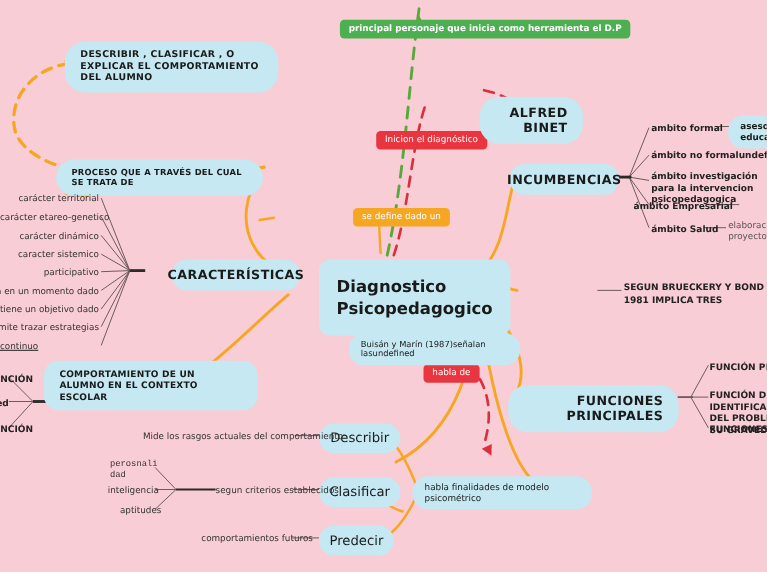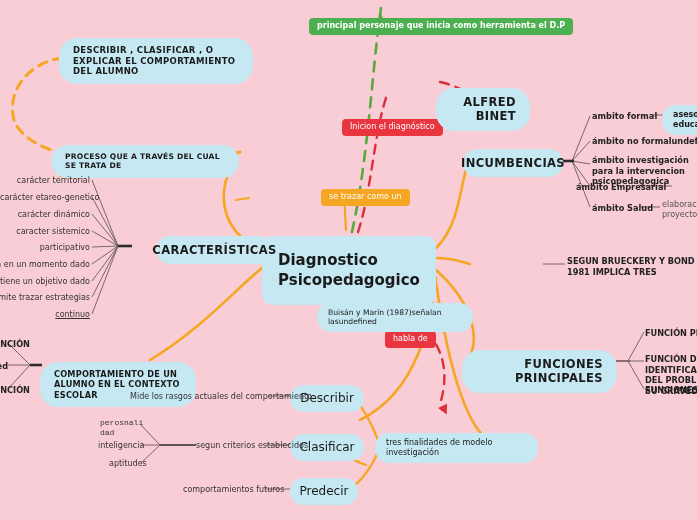--- a/index.html
+++ b/index.html
@@ -15,21 +15,21 @@
     position:absolute;box-sizing:border-box;
     background:#c5e8f2;border-radius:18px;
     display:flex;align-items:center;
     padding:7px 14px;
     color:#1a1a1a;
     line-height:1.25;
   }
   .node.bold{font-weight:bold;}
   .central{
     background:#c5e8f2;border-radius:10px;
-    font-size:15px;font-weight:bold;padding:14px 16px;line-height:1.35;
+    font-size:15px;font-weight:bold;padding:14px 16px;line-height:1.35;margin-left:28px;
   }
   .branchhead{font-size:11.5px;font-weight:bold;letter-spacing:.4px;text-align:right;}
   .smallnode{font-size:9.5px;border-radius:14px;padding:5px 11px;}
   .verbnode{font-size:12px;border-radius:16px;padding:6px 14px;}
 
   .lbl{
     position:absolute;color:#333;font-size:8px;line-height:1.3;
     white-space:nowrap;
   }
   .lbl.b{font-weight:bold;color:#222;font-size:8.2px;}
@@ -153,59 +153,59 @@
     <span>Diagnostico Psicopedagogico</span>
   </div>
 
   <div class="tag green" style="left:309px;top:18px;font-weight:bold;">
     <span>principal personaje que inicia como herramienta el D.P</span>
   </div>
   <div class="tag red" style="left:342px;top:71px;margin-top:48px;">
     <span>Inicion el diagnóstico</span>
   </div>
   <div class="tag orange" style="left:321px;top:189px;">
-    <span>se trazar como un</span>
+    <span>se define dado un</span>
   </div>
   <div class="tag red" style="left:385px;top:331px;">
     <span>habla de</span>
   </div>
 
   <div class="node bold" style="left:51px;top:145px;width:188px;font-size:7.6px;letter-spacing:.2px;">
     <span>PROCESO QUE A TRAVÉS DEL CUAL SE TRATA DE</span>
   </div>
 
   <div class="node bold" style="left:59px;top:38px;width:194px;font-size:8.5px;letter-spacing:.3px;">
     <span>DESCRIBIR , CLASIFICAR , O EXPLICAR EL COMPORTAMIENTO DEL ALUMNO</span>
   </div>
 
   <div class="node branchhead" style="left:120px;top:236px;width:117px;justify-content:center;margin-left:36px;">
     <span>CARACTERÍSTICAS</span>
   </div>
 
-  <div class="node bold" style="left:40px;top:362px;width:156px;font-size:8.2px;letter-spacing:.2px;">
+  <div class="node bold" style="left:40px;top:328px;width:194px;font-size:8.2px;letter-spacing:.2px;border-radius:13px;">
     <span>COMPORTAMIENTO DE UN ALUMNO EN EL CONTEXTO ESCOLAR</span>
   </div>
 
   <div class="lbl" style="left:0px;top:176px;width:90px;text-align:right;">
     <span>carácter territorial</span></div>
   <div class="lbl" style="left:0px;top:193px;width:90px;text-align:right;">
     <span>carácter etareo-genetico</span></div>
   <div class="lbl" style="left:0px;top:210px;width:90px;text-align:right;">
     <span>carácter dinámico</span></div>
   <div class="lbl" style="left:0px;top:227px;width:90px;text-align:right;">
     <span>caracter sistemico</span></div>
   <div class="lbl" style="left:0px;top:243px;width:90px;text-align:right;">
     <span>participativo</span></div>
   <div class="lbl" style="left:-62px;top:260px;width:152px;text-align:right;">
     <span>se manifiesta en un momento dado</span></div>
   <div class="lbl" style="left:-10px;top:277px;width:100px;text-align:right;">
     <span>tiene un objetivo dado</span></div>
   <div class="lbl" style="left:-26px;top:293px;width:116px;text-align:right;">
     <span>permite trazar estrategias</span></div>
-  <div class="lbl" style="left:0px;top:310px;width:90px;text-align:right;text-decoration:underline;">
+  <div class="lbl" style="left:0px;top:310px;width:90px;text-align:left;text-decoration:underline;">
     <span>continuo</span></div>
 
   <div class="lbl b" style="left:-12px;top:339px;width:20px;text-align:right;">
     <span>FUNCIÓN</span></div>
   <div class="lbl b" style="left:-40px;top:361px;width:48px;text-align:right;">
     <span>undefined</span></div>
   <div class="lbl b" style="left:-12px;top:385px;width:20px;text-align:right;">
     <span>FUNCIÓN</span></div>
 
   <div class="node branchhead" style="left:436px;top:88px;width:94px;justify-content:center;">
@@ -246,21 +246,21 @@
   <div class="lbl b w" style="left:645px;top:354px;width:90px;">
     <span>FUNCIÓN DE IDENTIFICACIÓN DEL PROBLEMA Y SU GRAVEDAD</span></div>
   <div class="lbl b" style="left:645px;top:385px;">
     <span>FUNCIONES ORIENTADORAS</span></div>
 
   <div class="node smallnode" style="left:317px;top:303px;width:156px;justify-content:center;font-size:7.6px;">
     <span>Buisán y Marín (1987)señalan lasundefined</span>
   </div>
 
   <div class="node smallnode" style="left:375px;top:433px;width:163px;justify-content:center;font-size:8px;">
-    <span>tres finalidades de modelo investigación</span>
+    <span>habla finalidades de modelo psicométrico</span>
   </div>
 
   <div class="node verbnode" style="left:290px;top:434px;width:74px;justify-content:center;">
     <span>Clasificar</span>
   </div>
   <div class="node verbnode" style="left:290px;top:385px;width:74px;justify-content:center;">
     <span>Describir</span>
   </div>
   <div class="node verbnode" style="left:290px;top:478px;width:68px;justify-content:center;">
     <span>Predecir</span>

